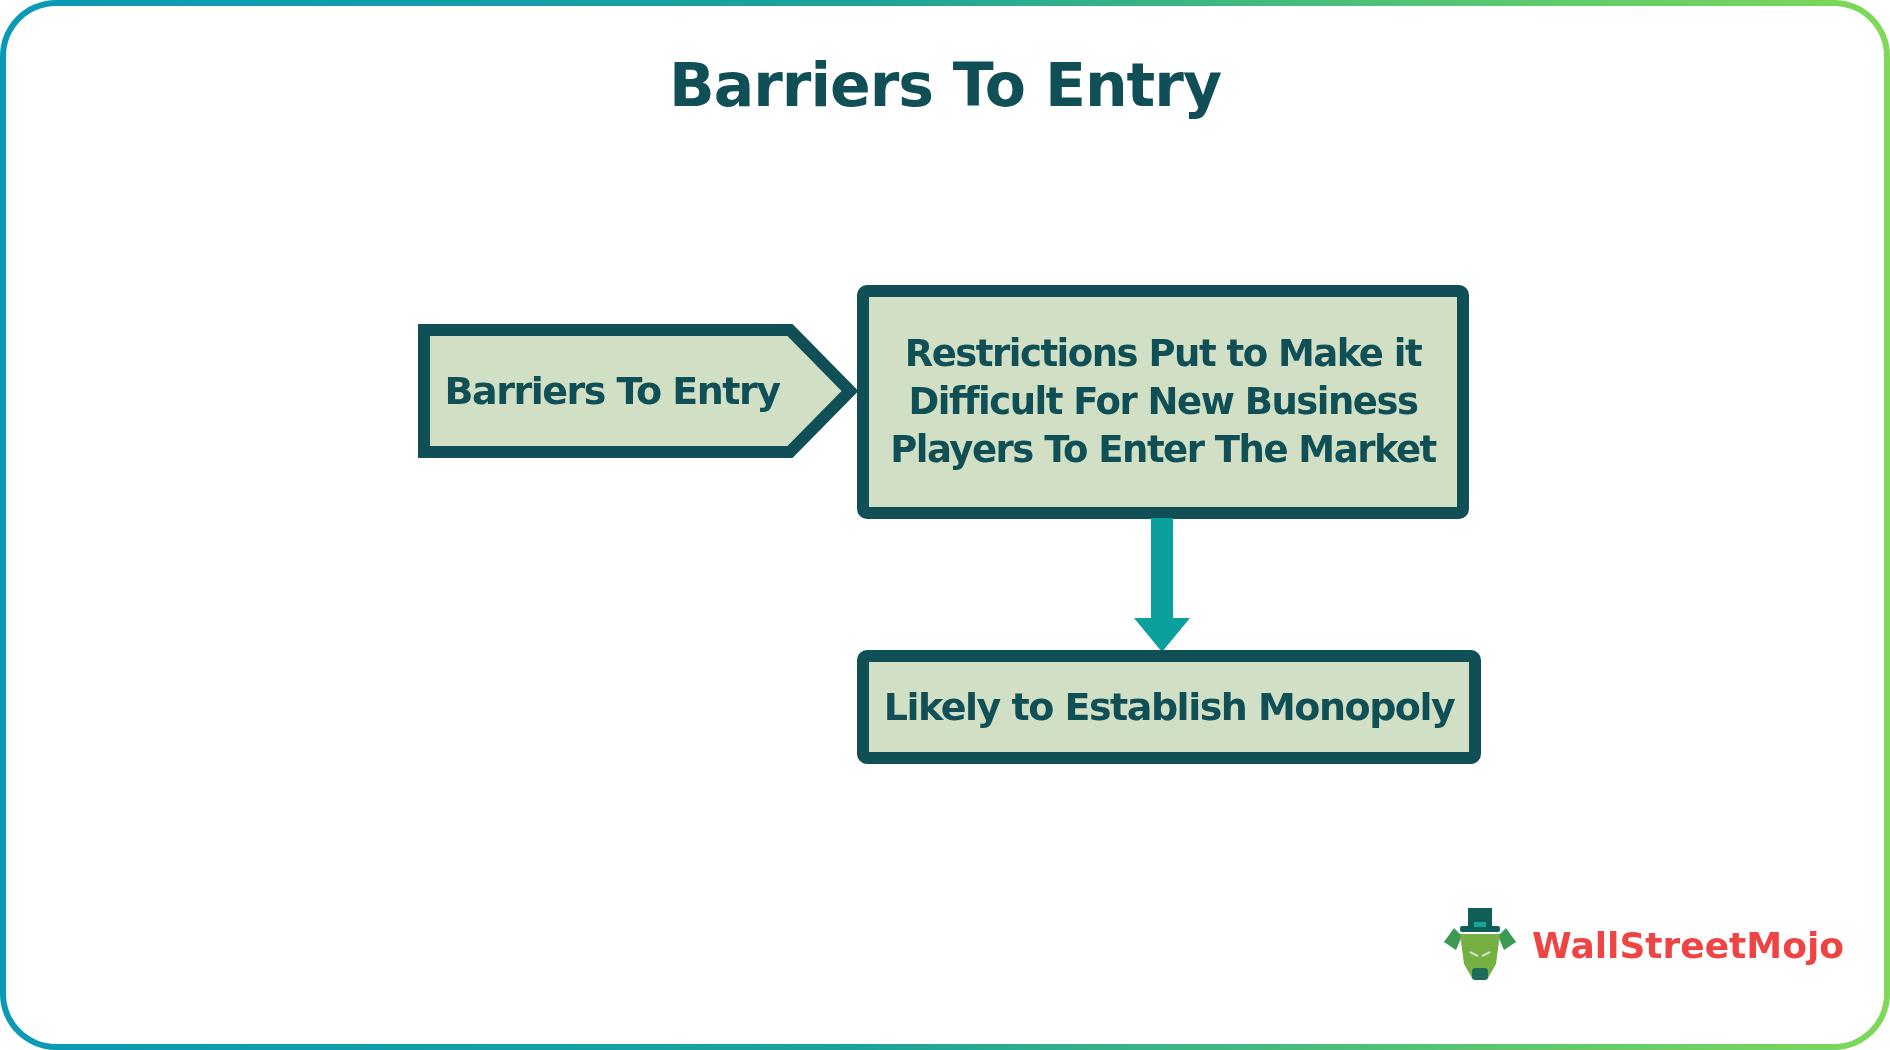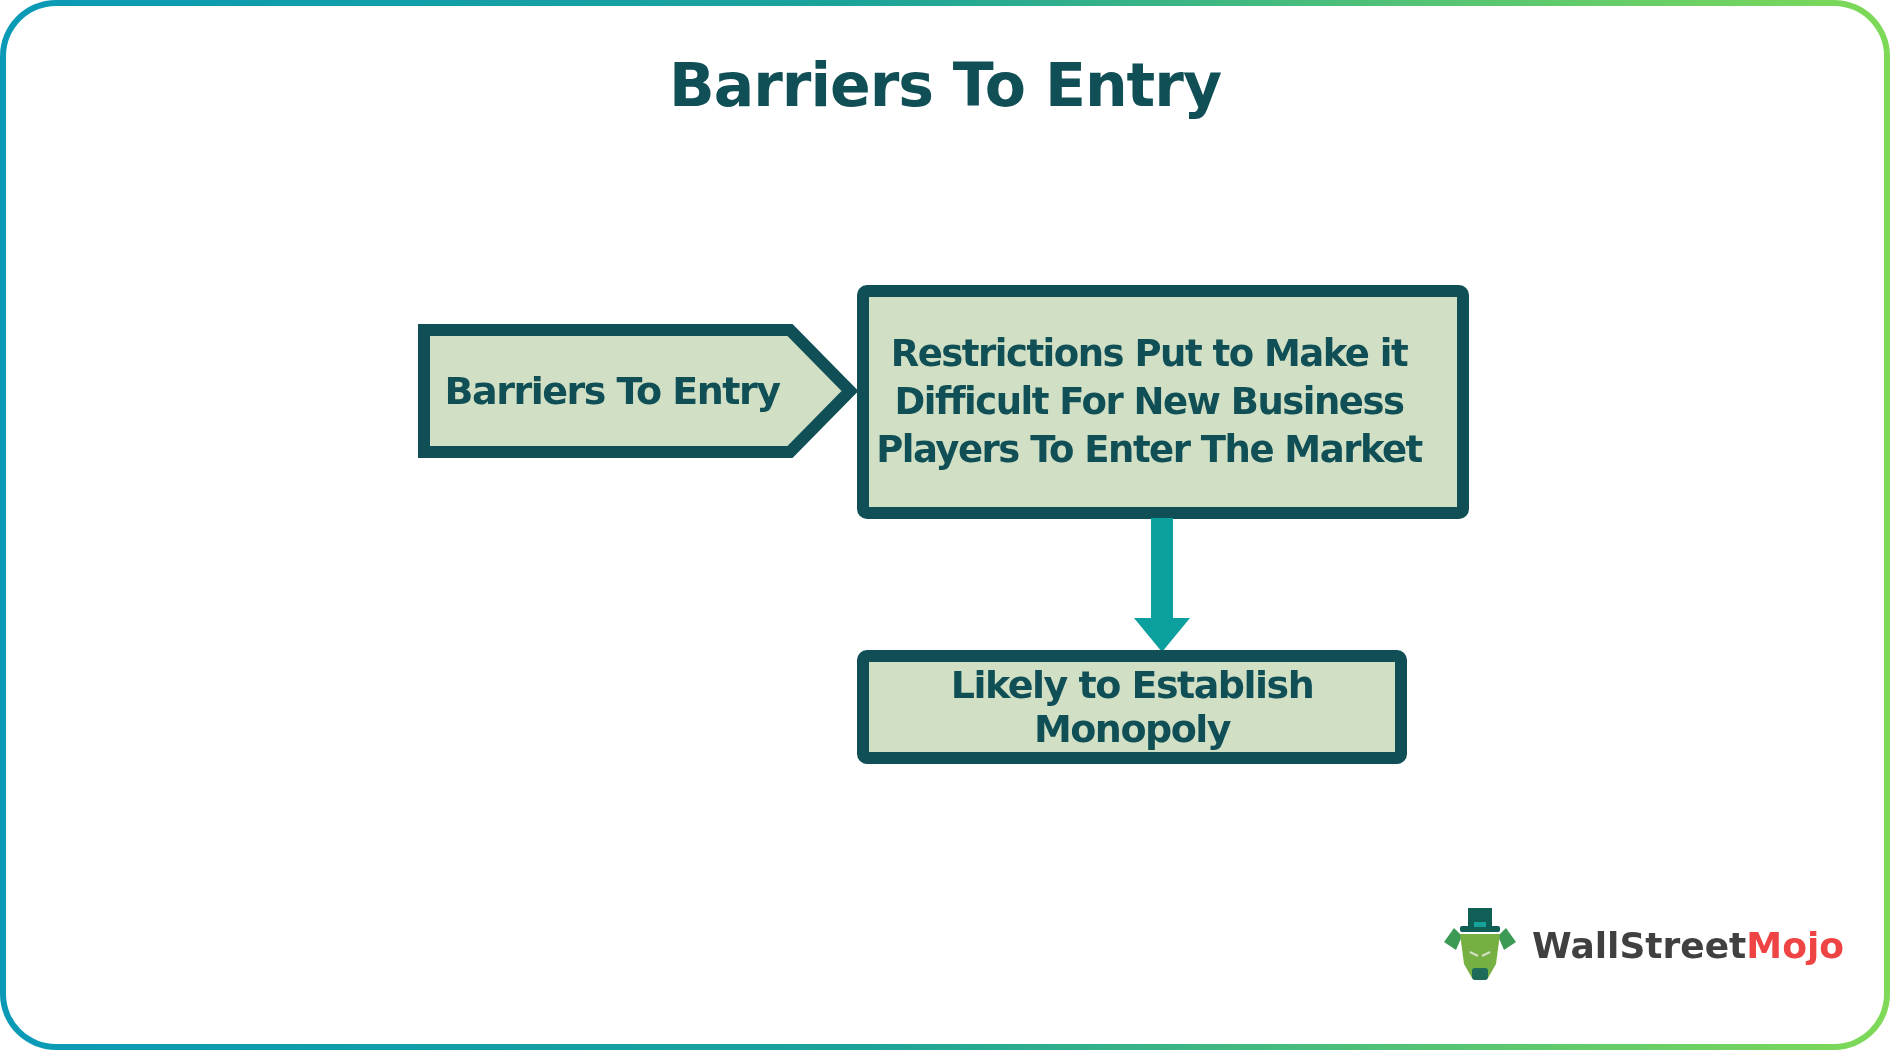--- a/index.html
+++ b/index.html
@@ -13,30 +13,30 @@
   .title {
     position:absolute; left:0; width:1890px; top:50px; text-align:center;
     font-size:60px; font-weight:bold; color:#0f4f55; letter-spacing:-1px;
   }
   .node-text { font-weight:bold; color:#0f4f55; letter-spacing:-1.5px; text-align:center; }
   .chevron { position:absolute; left:418px; top:324px; width:444px; height:134px; }
   .chevron svg { position:absolute; left:0; top:0; }
   .chevron .node-text { position:absolute; left:14px; top:0; width:360px; height:134px; display:flex; align-items:center; justify-content:center; font-size:38px; }
   .box {
     position:absolute; box-sizing:border-box; background:#d1dfc5; border:12px solid #0f4f55; border-radius:10px;
-    display:flex; align-items:center; justify-content:flex-start;
+    display:flex; align-items:center; justify-content:center;
   }
   .box-main { left:857px; top:285px; width:612px; height:234px; }
   .box-main .node-text { font-size:37px; line-height:48px; width:560px; }
-  .box-bottom { left:857px; top:650px; width:550px; height:114px; }
+  .box-bottom { left:857px; top:650px; width:624px; height:114px; }
   .box-bottom .node-text { font-size:38px; }
   .arrow { position:absolute; left:1134px; top:518px; width:56px; height:134px; }
   .logo { position:absolute; left:1440px; top:905px; height:80px; display:flex; align-items:center; }
   .logo-text { font-size:36px; font-weight:bold; margin-left:12px; letter-spacing:0px; }
-  .logo-wall { color:#404040; }
+  .logo-wall { color:#ef4444; }
   .logo-mojo { color:#ef4444; }
 </style>
 </head>
 <body>
 
 <div class="frame">
   <div class="frame-inner"></div>
 </div>
 
 <div class="title">Barriers To Entry</div>

